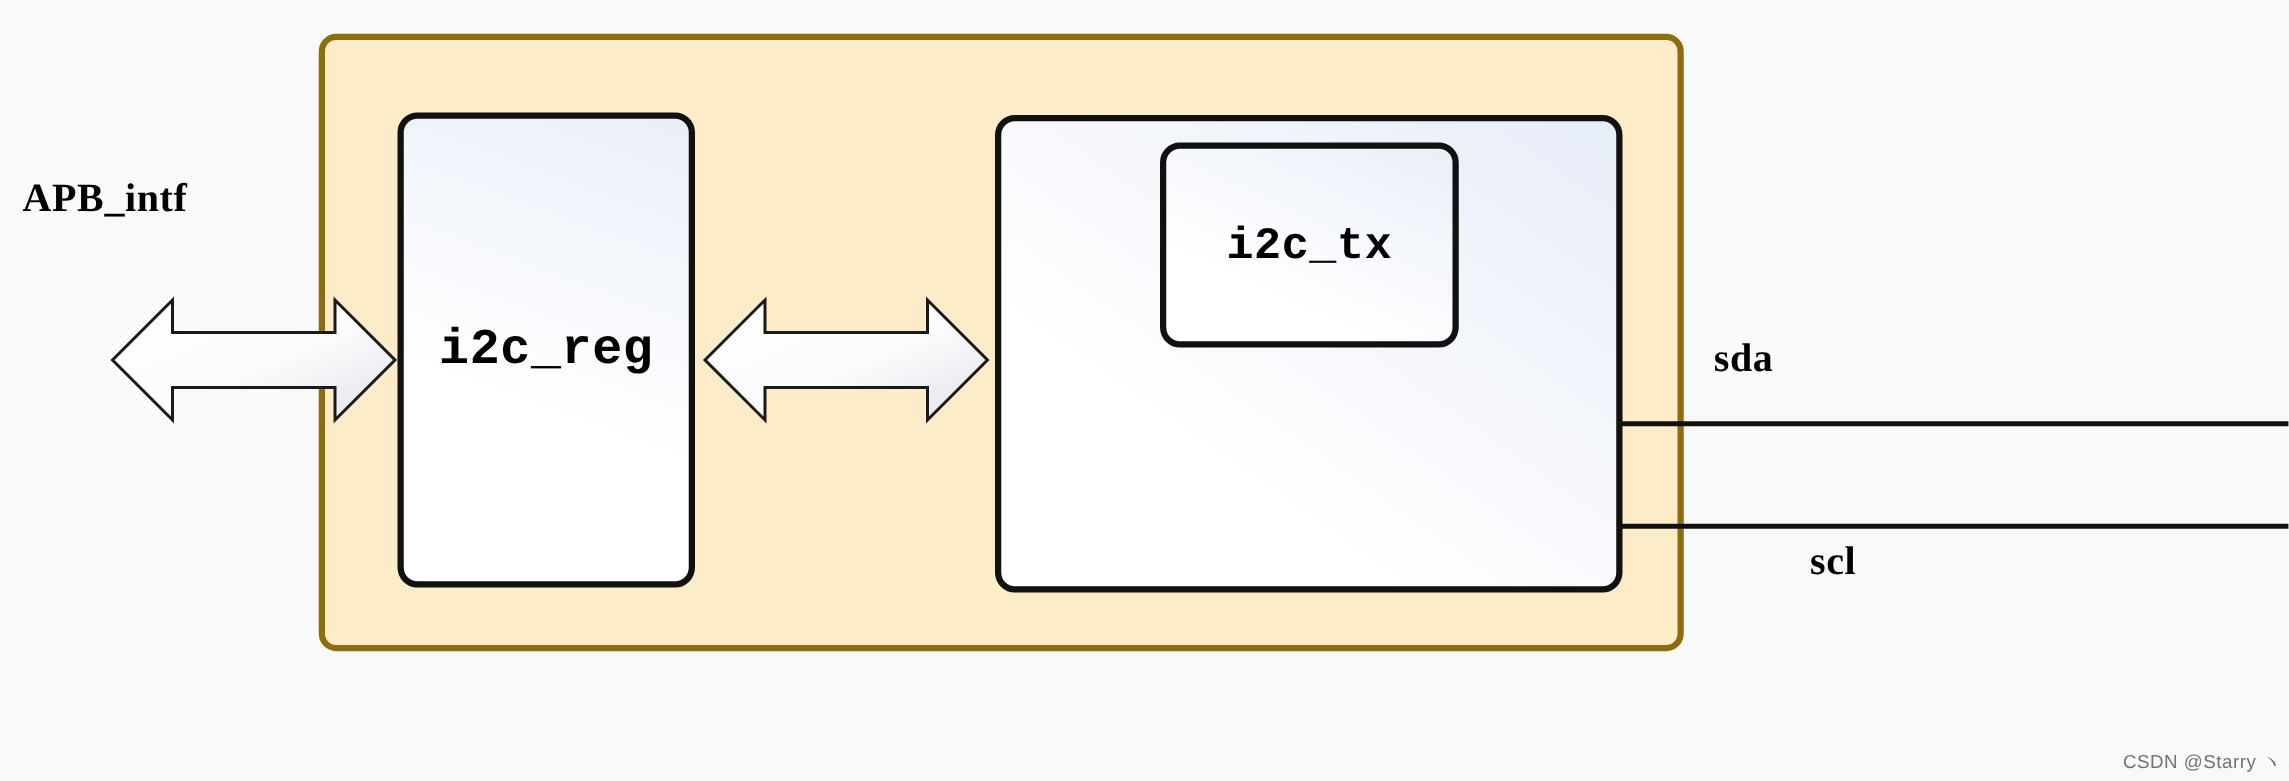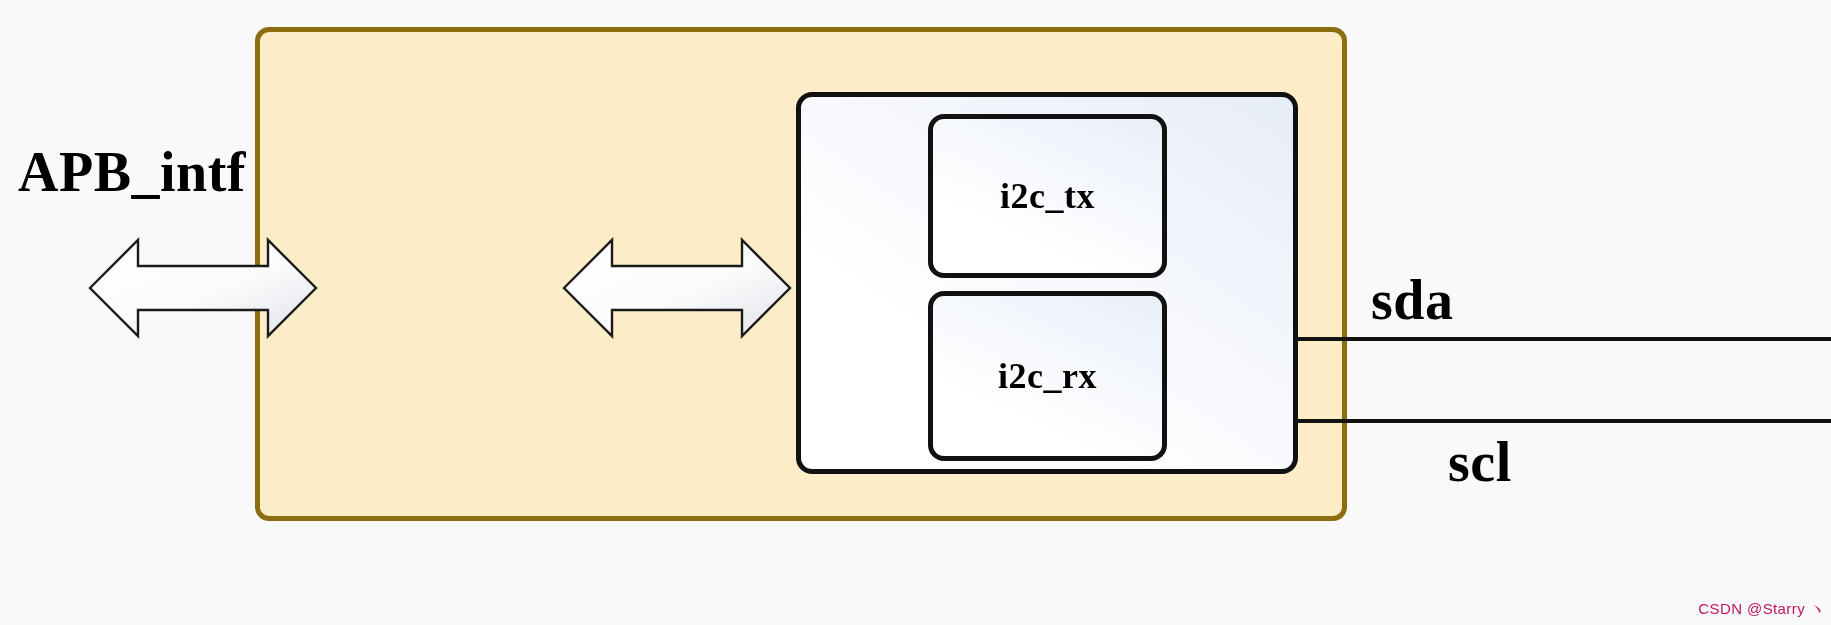--- a/index.html
+++ b/index.html
@@ -39,20 +39,21 @@
     display: flex;
     align-items: center;
     justify-content: center;
   }
   .block-label {
     font-size: 40px;
     font-weight: bold;
     color: #000000;
     letter-spacing: 0.5px;
     white-space: nowrap;
+    font-family: Liberation Mono, monospace;
   }
 
   
   .block-reg {
     left: 318px;
     top: 90px;
     width: 238px;
     height: 380px;
   }
   
@@ -99,21 +100,21 @@
   .arrow-reg {
     left: 562px;
     top: 232px;
     width: 230px;
     height: 112px;
   }
 
   
   .iface-label {
     position: absolute;
-    font-size: 56px;
+    font-size: 32px;
     font-weight: bold;
     color: #000000;
     white-space: nowrap;
     letter-spacing: 0.5px;
   }
   .label-apb  { left: 18px;   top: 140px; }
   .label-reg  { left: 578px;  top: 140px; }
   .label-sda  { left: 1371px; top: 268px; }
   .label-scl  { left: 1448px; top: 430px; }
 
@@ -126,42 +127,42 @@
   .wire-sda { left: 1297px; top: 337px; width: 534px; }
   .wire-scl { left: 1297px; top: 419px; width: 534px; }
 
   
   .watermark {
     position: absolute;
     right: 6px;
     bottom: 6px;
     font-family: "Liberation Sans", "DejaVu Sans", sans-serif;
     font-size: 15px;
-    color: #be185d;
+    color: #737373;
     white-space: nowrap;
     letter-spacing: 0.4px;
   }
 </style>
 </head>
 <body>
 
 <div id="stage">
 
   <div class="outer-module"></div>
 
+  <div class="block block-reg">
+    <span class="block-label">i2c_reg</span>
+  </div>
 
   <div class="block block-core"></div>
 
   <div class="block block-tx">
     <span class="block-label">i2c_tx</span>
   </div>
 
-  <div class="block block-rx">
-    <span class="block-label">i2c_rx</span>
-  </div>
 
   <svg class="arrow arrow-apb" viewBox="0 0 230 112" preserveAspectRatio="none">
     <defs>
       <linearGradient id="gradArrowA" x1="0" y1="0" x2="1" y2="1">
         <stop offset="0%" stop-color="#ffffff"></stop>
         <stop offset="55%" stop-color="#fbfbfc"></stop>
         <stop offset="100%" stop-color="#dfe3e9"></stop>
       </linearGradient>
     </defs>
     <polygon points="2,56 50,8 50,34 180,34 180,8 228,56 180,104 180,78 50,78 50,104" fill="url(#gradArrowA)" stroke="#1a1a1a" stroke-width="2.4" stroke-linejoin="miter"></polygon>

